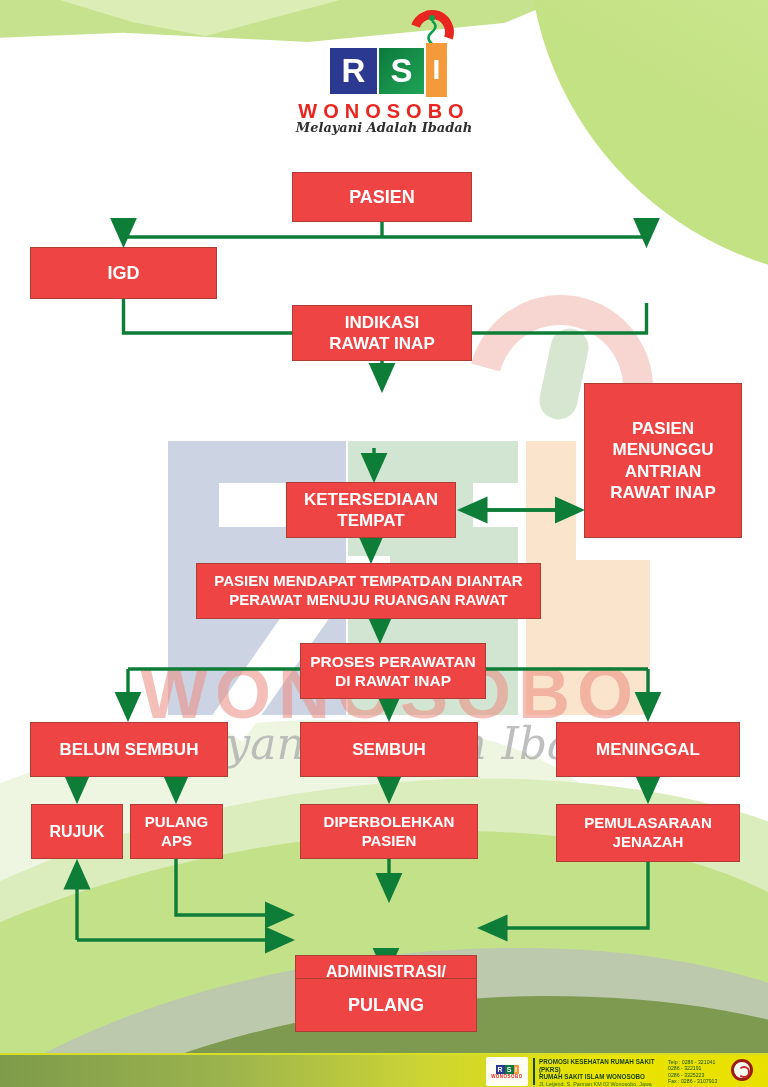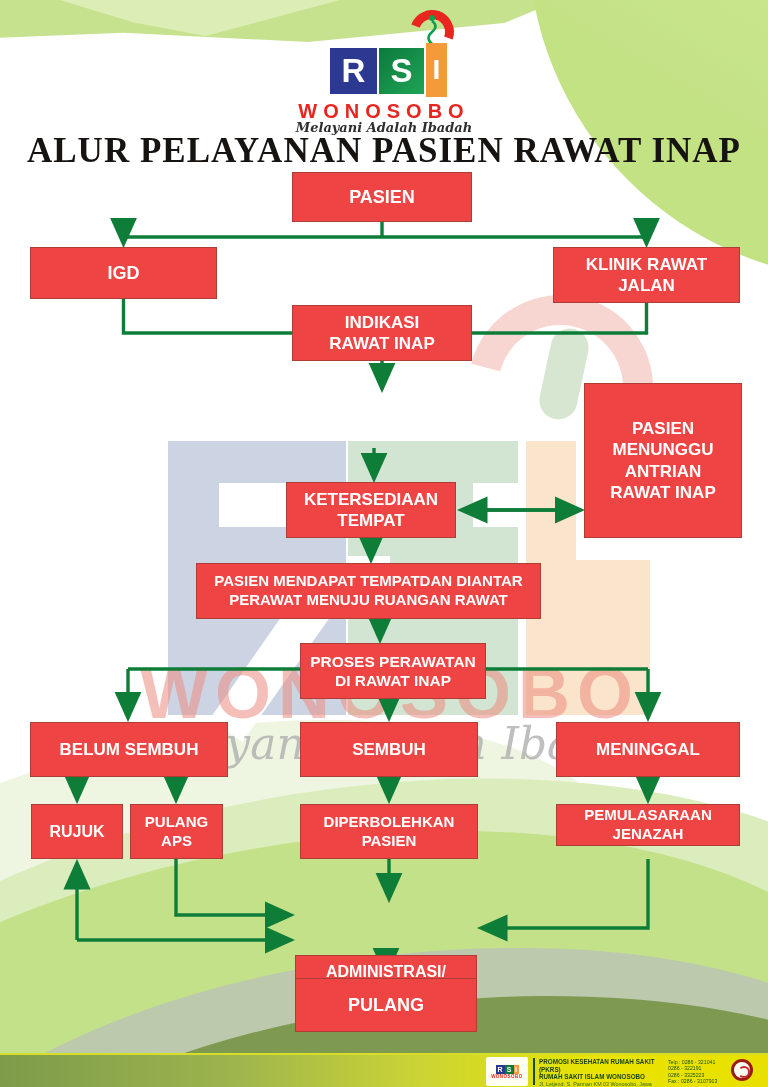--- a/index.html
+++ b/index.html
@@ -64,21 +64,21 @@
   #n-menunggu{left:584px;top:383px;width:158px;height:155px;font-size:17px;}
   #n-ketersediaan{left:286px;top:482px;width:170px;height:56px;font-size:17px;}
   #n-mendapat{left:196px;top:563px;width:345px;height:56px;font-size:15px;}
   #n-perawatan{left:300px;top:643px;width:186px;height:56px;font-size:15.5px;}
   #n-belum{left:30px;top:722px;width:198px;height:55px;font-size:17px;}
   #n-sembuh{left:300px;top:722px;width:178px;height:55px;font-size:17px;}
   #n-meninggal{left:556px;top:722px;width:184px;height:55px;font-size:17px;}
   #n-rujuk{left:31px;top:804px;width:92px;height:55px;font-size:16px;}
   #n-aps{left:130px;top:804px;width:93px;height:55px;font-size:15px;}
   #n-diperbolehkan{left:300px;top:804px;width:178px;height:55px;font-size:15px;}
-  #n-pemulasaraan{left:556px;top:804px;width:184px;height:42px;font-size:15px;}
+  #n-pemulasaraan{left:556px;top:804px;width:184px;height:58px;font-size:15px;}
   #n-administrasi{left:295px;top:955px;width:182px;height:54px;font-size:16px;}
   #n-pulang{left:295px;top:978px;width:182px;height:54px;font-size:18px;}
   
   .footer{position:absolute;z-index:5;left:0;top:1053px;width:768px;height:34px;
           background:linear-gradient(90deg,#7d9b4a 0%,#9db44d 30%,#ccd434 55%,#eae400 78%,#e8e000 100%);
           border-top:2px solid #d6de2a;box-sizing:border-box;}
   .f-logo{position:absolute;left:486px;top:2px;width:42px;height:29px;background:#fffef2;
           border-radius:2px;display:flex;flex-direction:column;align-items:center;justify-content:center;}
   .f-tiles{display:flex;}
   .f-tile{width:9px;height:9px;color:#fff;font-size:7px;font-weight:bold;line-height:9px;text-align:center;}
@@ -129,21 +129,20 @@
       <path d="M11,7 q7,5 0,11 q-7,6 0,12 q5,4 1,8" stroke="#0ca04e" stroke-width="2.6" fill="none"></path>
     </svg>
   </div>
   <div class="hdr rsi" style="position:absolute;">
     <div class="tile tile-r">R</div>
     <div class="tile tile-s">S</div>
     <div class="tile tile-i">I</div>
   </div>
   <div class="hdr brand" style="position:absolute;">WONOSOBO</div>
   <div class="hdr tagline" style="position:absolute;">Melayani Adalah Ibadah</div>
-  <div class="hdr title" style="position:absolute;">ALUR PELAYANAN PASIEN RAWAT INAP</div>
 
   <svg class="wires" width="768" height="1087" viewBox="0 0 768 1087">
     <defs>
       <marker id="ah" markerWidth="9" markerHeight="8" refX="7.5" refY="4" orient="auto">
         <path d="M0,0 L9,4 L0,8 z" fill="#0D7D38"></path>
       </marker>
     </defs>
     <g stroke="#0D7D38" stroke-width="3.4" fill="none">
       <path d="M382,222 L382,237"></path>
       <path d="M123.5,237 L646.5,237"></path>
@@ -170,22 +169,20 @@
       <path d="M176,859 L176,915 L290,915" marker-end="url(#ah)"></path>
       <path d="M77,940 L77,864" marker-end="url(#ah)"></path>
       <path d="M77,940 L290,940" marker-end="url(#ah)"></path>
       <path d="M648,859 L648,928 L482,928" marker-end="url(#ah)"></path>
       <path d="M386,957 L386,973" marker-end="url(#ah)"></path>
     </g>
   </svg>
 
   <div class="node" id="n-pasien">PASIEN</div>
   <div class="node" id="n-igd">IGD</div>
-  <div class="node" id="n-klinik">KLINIK RAWAT
-JALAN</div>
   <div class="node" id="n-indikasi">INDIKASI
 RAWAT INAP</div>
   <div class="node" id="n-menunggu">PASIEN
 MENUNGGU
 ANTRIAN
 RAWAT INAP</div>
   <div class="node" id="n-ketersediaan">KETERSEDIAAN
 TEMPAT</div>
   <div class="node" id="n-mendapat">PASIEN MENDAPAT TEMPATDAN DIANTAR
 PERAWAT MENUJU RUANGAN RAWAT</div>

